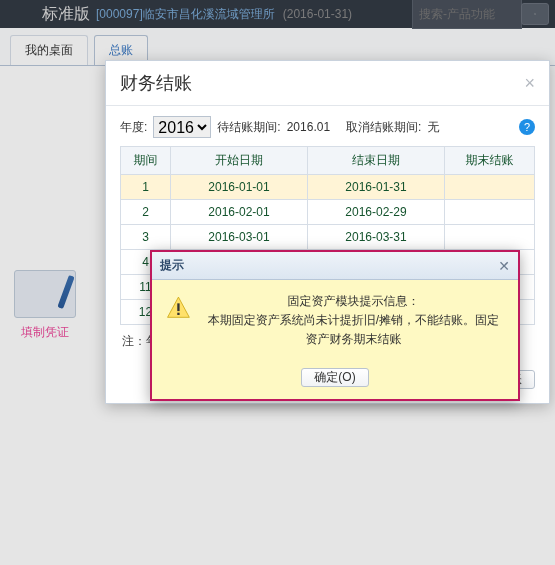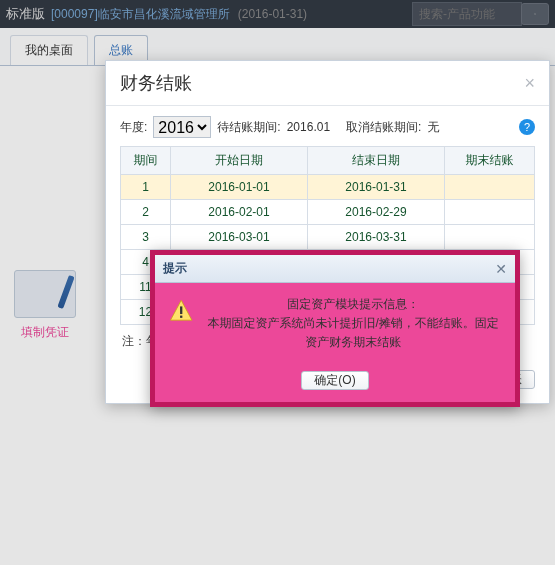--- a/index.html
+++ b/index.html
@@ -1,22 +1,22 @@
 <!DOCTYPE html>
 <html><head>
 <meta charset="utf-8">
 <style>
 * { box-sizing: border-box; margin: 0; padding: 0; }
 body { font-family: "Microsoft YaHei", Arial, sans-serif; font-size: 12px; background: #fff; width: 555px; height: 565px; overflow: hidden; position: relative; }
 .topbar { background: #333a45; color: #ccc; height: 28px; display: flex; align-items: center; padding: 0 6px; }
-.topbar .title { color: #ddd; font-size: 13px; }
+.topbar .title { color: #ddd; font-size: 16px; margin-left: 36px; }
 .topbar .org { color: #7aaad6; margin-left: 6px; }
 .topbar .date { color: #888; margin-left: 8px; }
 .topbar .search { margin-left: auto; display: flex; align-items: center; }
-.topbar .search input { height: 24px; width: 110px; background: #4a515c; border: 1px solid #5a616c; color: #ccc; padding: 0 6px; font-size: 12px; }
+.topbar .search input { height: 30px; width: 110px; background: #4a515c; border: 1px solid #5a616c; color: #ccc; padding: 0 6px; font-size: 12px; }
 .topbar .search .btn { width: 28px; height: 22px; background: #5a616c; border: 1px solid #6a717c; margin-left: -1px; display: flex; align-items: center; justify-content: center; }
 .tabs { border-bottom: 1px solid #b7c6d8; display: flex; align-items: flex-end; padding: 8px 10px 0 10px; height: 38px; background: #fcfdfe; }
 .tabs .tab { padding: 6px 14px; border: 1px solid transparent; border-bottom: none; margin-right: 6px; color: #333; cursor: pointer; }
 .tabs .tab:first-child { border-color: #d7dee8; background: #fff; border-radius: 3px 3px 0 0; }
 .tabs .tab.active { border-color: #b7c6d8; background: #fff; border-radius: 3px 3px 0 0; color: #3a78c3; }
 .mask { position: absolute; inset: 0; background: rgba(0,0,0,0.1); }
 .modal { position: absolute; left: 105px; top: 60px; width: 445px; background: #fff; border: 1px solid #c9d2dd; box-shadow: 0 3px 14px rgba(0,0,0,.25); }
 .modal-head { display: flex; align-items: center; padding: 10px 14px; border-bottom: 1px solid #e2e6eb; }
 .modal-head h2 { font-size: 18px; font-weight: normal; color: #333; }
 .modal-head .x { margin-left: auto; color: #b4b9c0; font-size: 18px; cursor: pointer; }
@@ -25,21 +25,21 @@
 .row1 select { height: 22px; border: 1px solid #b9c3cf; font-size: 16px; }
 .row1 .help { margin-left: auto; width: 16px; height: 16px; border-radius: 50%; background: #1f8fe6; color: #fff; display: flex; align-items: center; justify-content: center; font-size: 11px; cursor: pointer; }
 table { width: 100%; border-collapse: collapse; }
 th, td { border: 1px solid #d6dde6; padding: 5px 6px; text-align: center; font-weight: normal; color: #14532d; background: #fff; }
 th { background: #f2f5f9; }
 tr.sel td { background: #fff4d6; }
 .note { margin: 8px 0 10px 2px; color: #444; }
 .note a { color: #2a6fc0; text-decoration: none; }
 .modal-foot { display: flex; justify-content: flex-end; gap: 8px; padding: 6px 14px 14px; }
 .btn { border: 1px solid #b9c3cf; background: linear-gradient(#fff,#f1f3f6); padding: 0 12px; border-radius: 3px; cursor: pointer; font-size: 12px; color: #333; }
-.dialog { position: absolute; left: 150px; top: 250px; width: 370px; background: #ec4899; border: 5px solid #be185d; box-shadow: 0 3px 14px rgba(0,0,0,.35); }
+.dialog { position: absolute; left: 150px; top: 250px; width: 370px; background: #fef9c3; border: 2px solid #be185d; box-shadow: 0 3px 14px rgba(0,0,0,.35); }
 .dialog-head { background: linear-gradient(#eef3f9,#dce6f1); border-bottom: 1px solid #b7c6d8; padding: 5px 8px; display: flex; align-items: center; color: #2e4a6b; font-weight: bold; }
 .dialog-head .x { margin-left: auto; color: #6c7c90; cursor: pointer; font-weight: normal; font-size: 14px; }
 .dialog-body { display: flex; padding: 12px 14px; gap: 12px; text-align: center; }
 .dialog-body .icon { width: 32px; height: 32px; }
 .dialog-body .msg { color: #333; line-height: 1.6; }
 .dialog-foot { display: flex; justify-content: center; padding: 6px 0 12px; }
 .sidebar-icon { position: absolute; left: 14px; top: 270px; text-align: center; color: #ec4899; }
 .sidebar-icon .pic { width: 62px; height: 48px; background: #e8edf4; border: 1px solid #c0ccda; border-radius: 3px; position: relative; }
 .sidebar-icon .pen { position: absolute; right: 6px; top: 4px; width: 6px; height: 34px; background: linear-gradient(#3b6fb0,#2a5a99); transform: rotate(20deg); border-radius: 2px; }
 .sidebar-icon .lbl { margin-top: 6px; }

